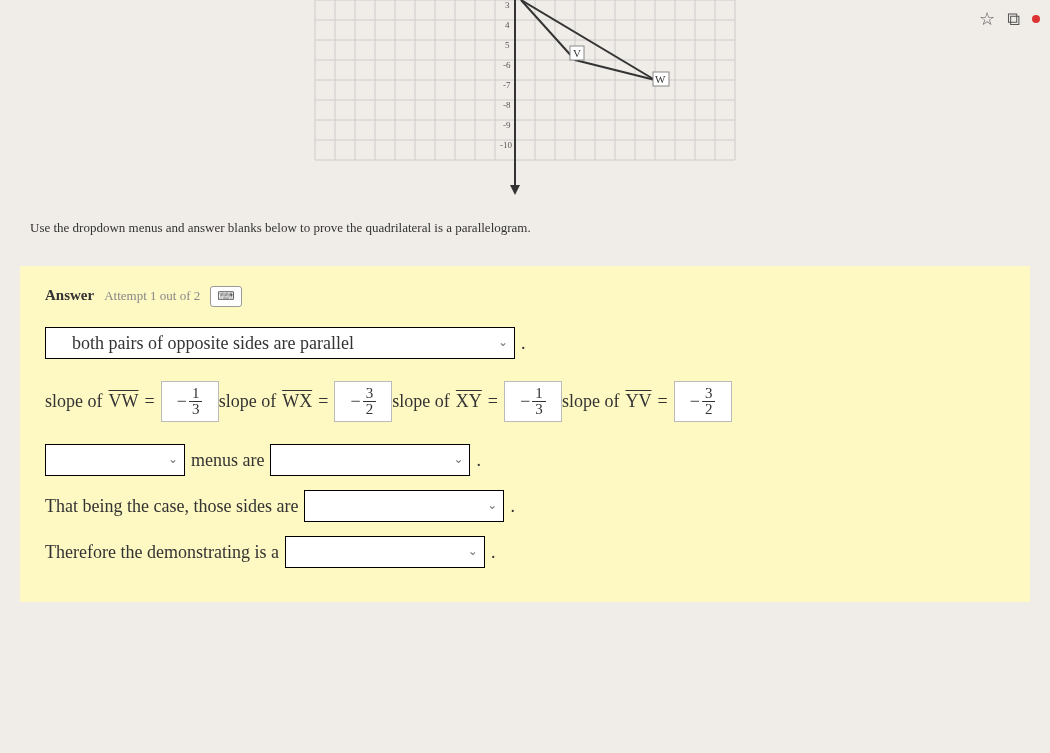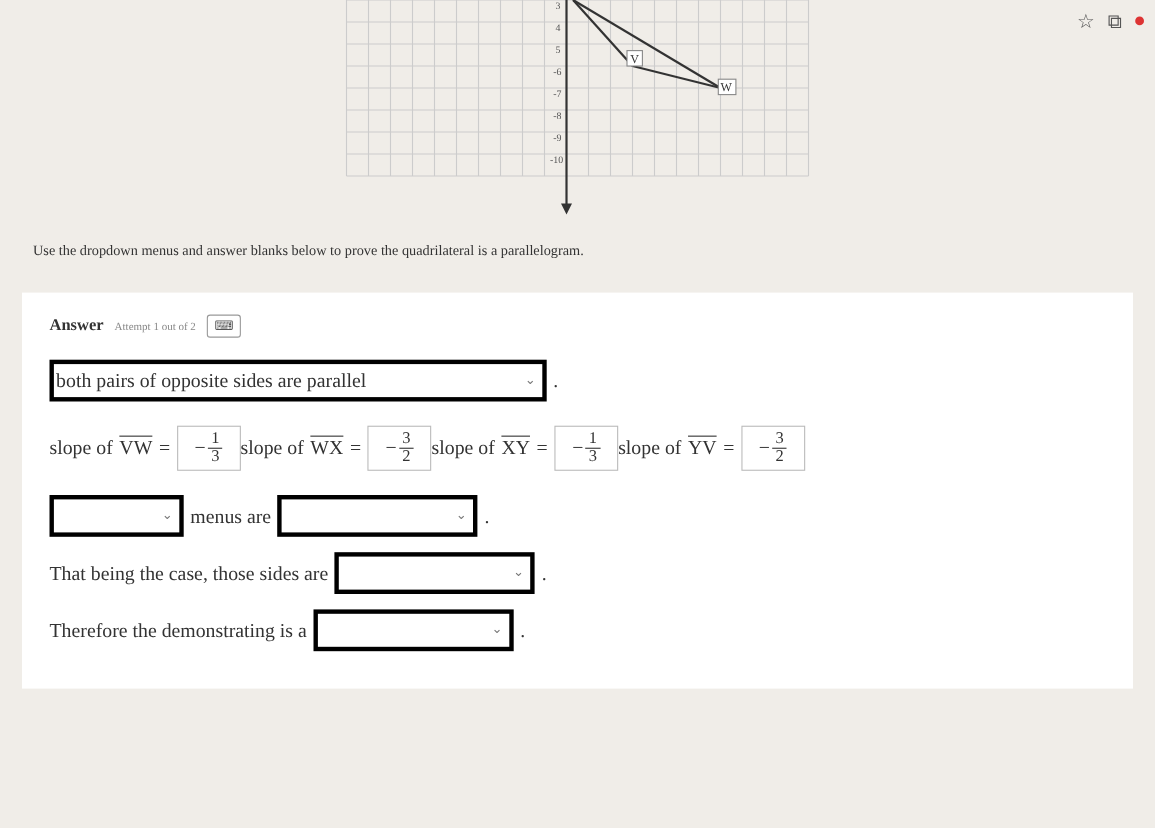--- a/index.html
+++ b/index.html
@@ -24,54 +24,54 @@
   display: flex;
   justify-content: center;
   padding-top: 0;
 }
 .question {
   padding: 20px 30px 30px 30px;
   font-size: 13px;
 }
 .answer-panel {
   margin: 0 20px 20px 20px;
-  background: #ffffff;
+  background: #fef9c3;
   padding: 20px 25px;
 }
 .answer-header {
   font-size: 15px;
   color: #555;
   margin-bottom: 20px;
   display: flex;
   align-items: baseline;
   gap: 10px;
 }
 .answer-header .label { font-weight: bold; color: #333; }
-.answer-header .attempt { color: #888; font-size: 10px; }
+.answer-header .attempt { color: #888; font-size: 13px; }
 .calc-icon {
   float: right;
   border: 1px solid #999;
   border-radius: 3px;
   padding: 2px 6px;
   font-size: 12px;
   background: #fff;
 }
 .proof-line {
   margin: 14px 0;
   display: flex;
   align-items: center;
   flex-wrap: wrap;
   gap: 6px;
 }
 .select-like {
   display: inline-flex;
   align-items: center;
-  border: 4px solid #000000;
+  border: 1px solid #000000;
   background: #fff;
-  padding: 4px 22px 4px 2px;
+  padding: 4px 22px 4px 26px;
   font-family: inherit;
   font-size: inherit;
   position: relative;
   min-height: 22px;
 }
 .select-like::after {
   content: "⌄";
   position: absolute;
   right: 6px;
   top: 50%;

